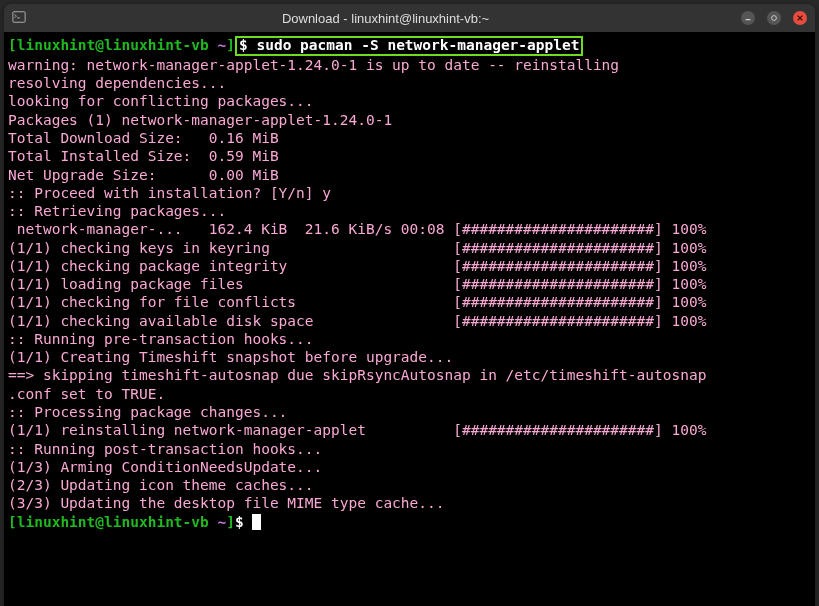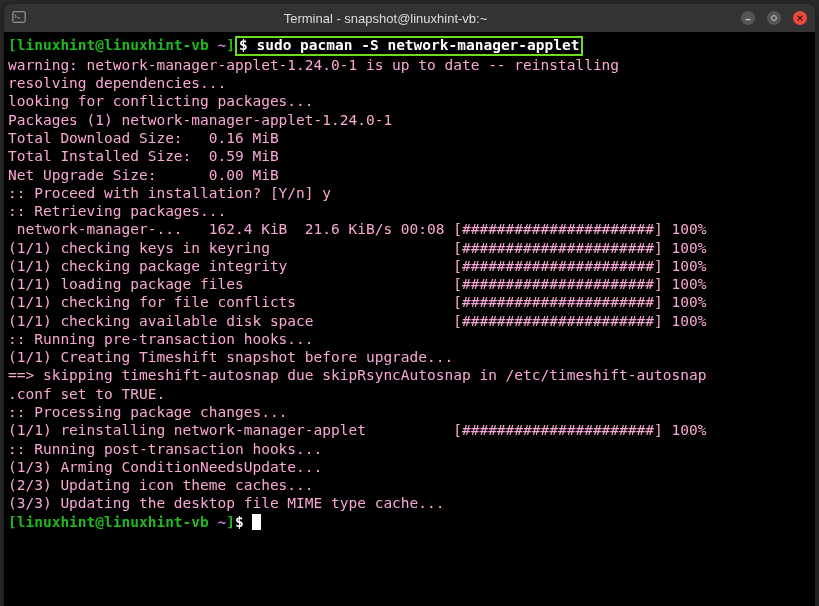--- a/index.html
+++ b/index.html
@@ -104,21 +104,21 @@
 
 <div class="window">
   <div class="titlebar">
     <span class="titlebar-icon">
       <svg viewBox="0 0 16 16" width="14" height="14">
           <rect x="1" y="2" width="14" height="12" rx="1" fill="none" stroke="#bbb" stroke-width="1"></rect>
           <path d="M3 5 L5 7 L3 9" stroke="#bbb" stroke-width="1" fill="none"></path>
           <line x1="6" y1="9" x2="9" y2="9" stroke="#bbb" stroke-width="1"></line>
         </svg>
     </span>
-    <div class="titlebar-title">Terminal - snapshot@linuxhint-vb:~</div>
+    <div class="titlebar-title">Download - linuxhint@linuxhint-vb:~</div>
     <div class="titlebar-buttons">
       <div class="win-btn min">
         <svg viewBox="0 0 10 10">
             <line x1="2" y1="7" x2="8" y2="7" stroke="#ccc" stroke-width="1.5"></line>
           </svg>
       </div>
       <div class="win-btn max">
         <svg viewBox="0 0 10 10">
             <circle cx="5" cy="5" r="3" fill="none" stroke="#ccc" stroke-width="1.2"></circle>
           </svg>

